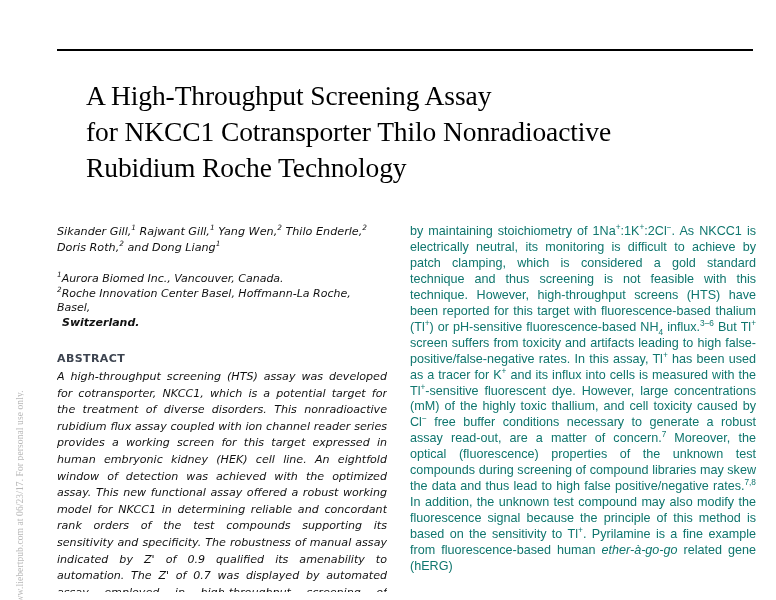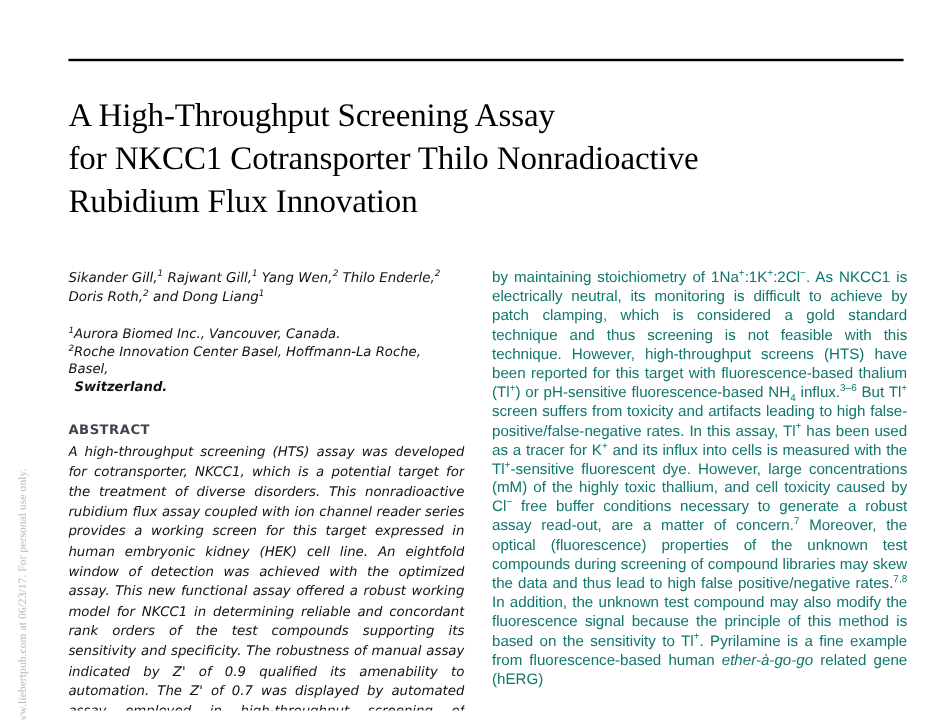--- a/index.html
+++ b/index.html
@@ -56,21 +56,21 @@
     left: 57px;
     top: 60px;
     width: 700px;
     font-family: "Liberation Serif", serif;
     font-size: 27.5px;
     line-height: 36px;
     font-weight: 400;
     color: #000000;
     letter-spacing: -0.1px;
   }
-  .title-line { display: block; white-space: nowrap; }
+  .title-line { display: block; white-space: nowrap; margin-left: 29px; }
 
   
   .columns {
     position: absolute;
     left: 0;
     top: 224px;
     width: 772px;
     height: 368px;
   }
   .col-left {
@@ -157,21 +157,21 @@
 
 <div class="watermark-rail">
   <div class="watermark-text">3.171 from www.liebertpub.com at 06/23/17. For personal use only.</div>
 </div>
 
 <div class="top-rule"></div>
 
 <h1 class="title">
   <span class="title-line">A High-Throughput Screening Assay</span>
   <span class="title-line">for NKCC1 Cotransporter Thilo Nonradioactive</span>
-  <span class="title-line">Rubidium Flux Innovation</span>
+  <span class="title-line">Rubidium Roche Technology</span>
 </h1>
 
 <div class="columns">
 
   <div class="col-left">
 
     <div class="authors">
       <span>Sikander Gill,<sup>1</sup> Rajwant Gill,<sup>1</sup> Yang Wen,<sup>2</sup> Thilo Enderle,<sup>2</sup></span><br>
       <span>Doris Roth,<sup>2</sup> and Dong Liang<sup>1</sup></span>
     </div>

